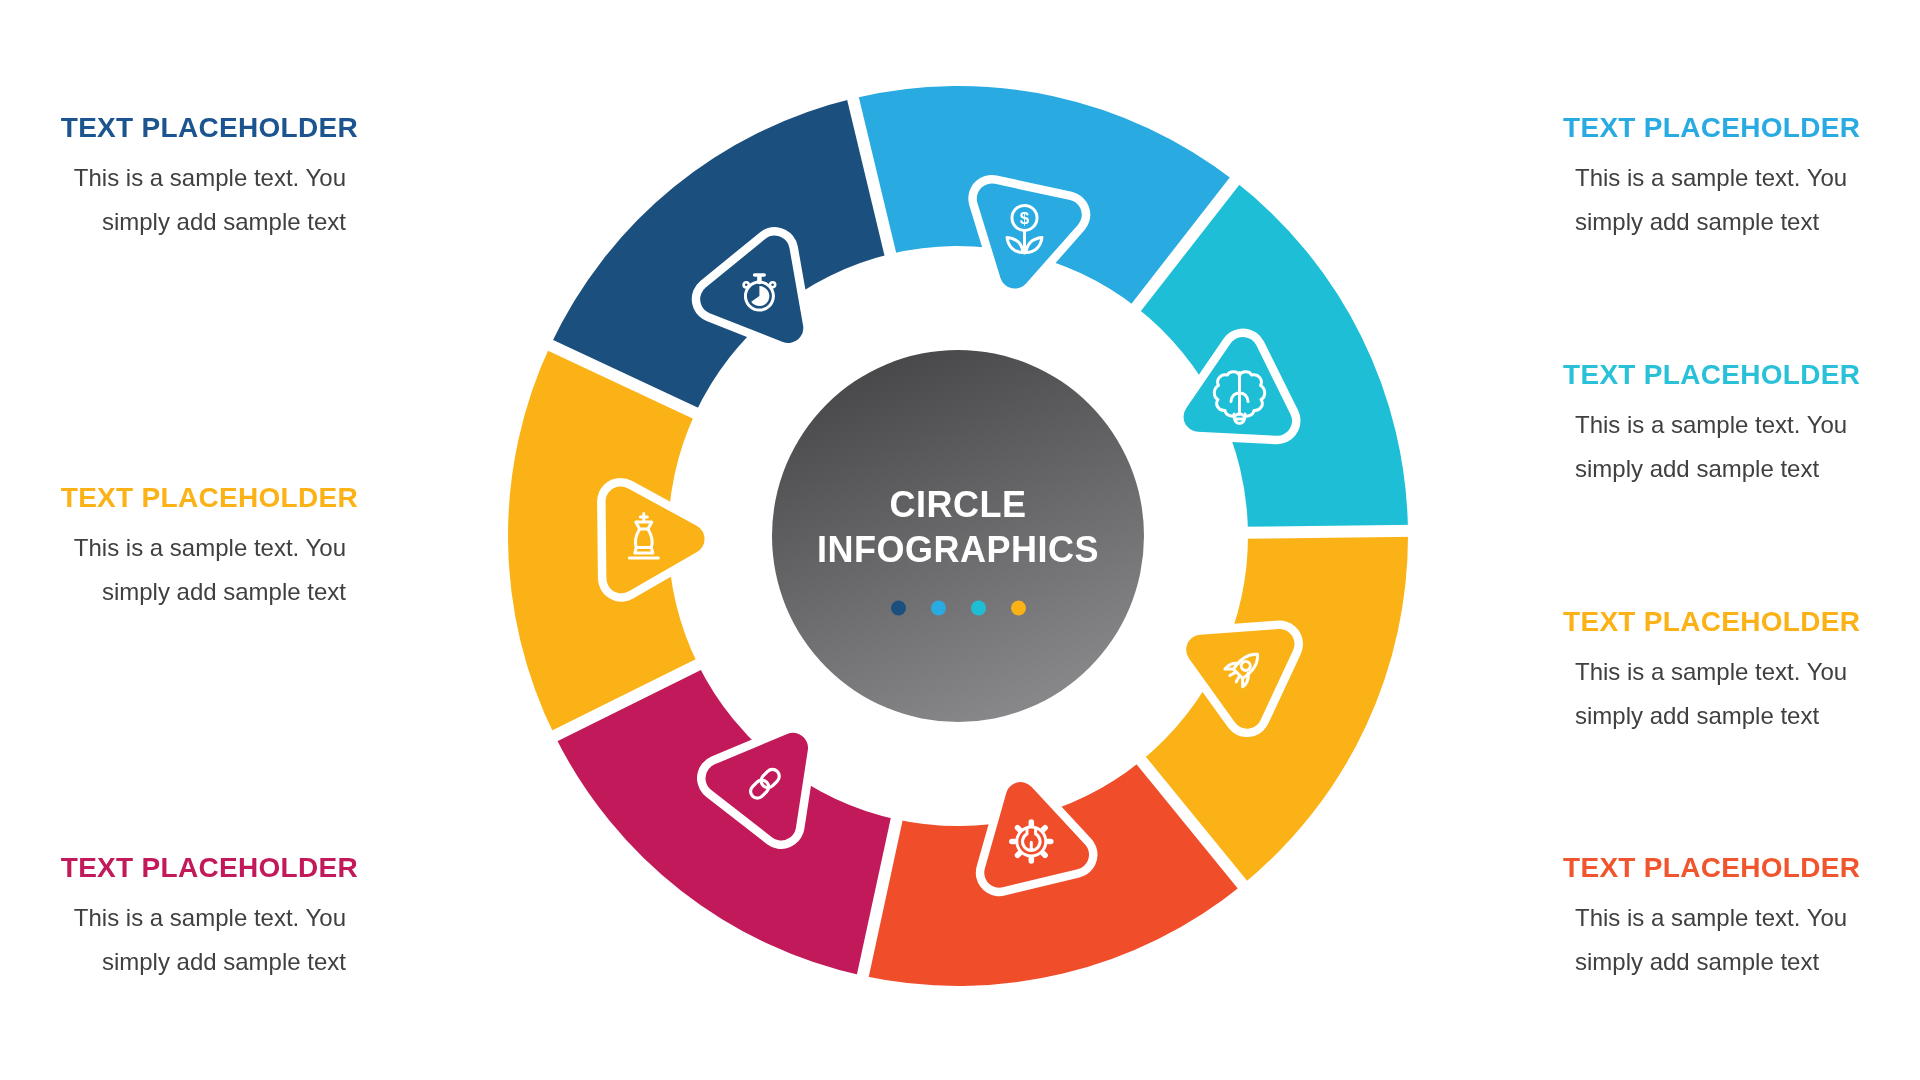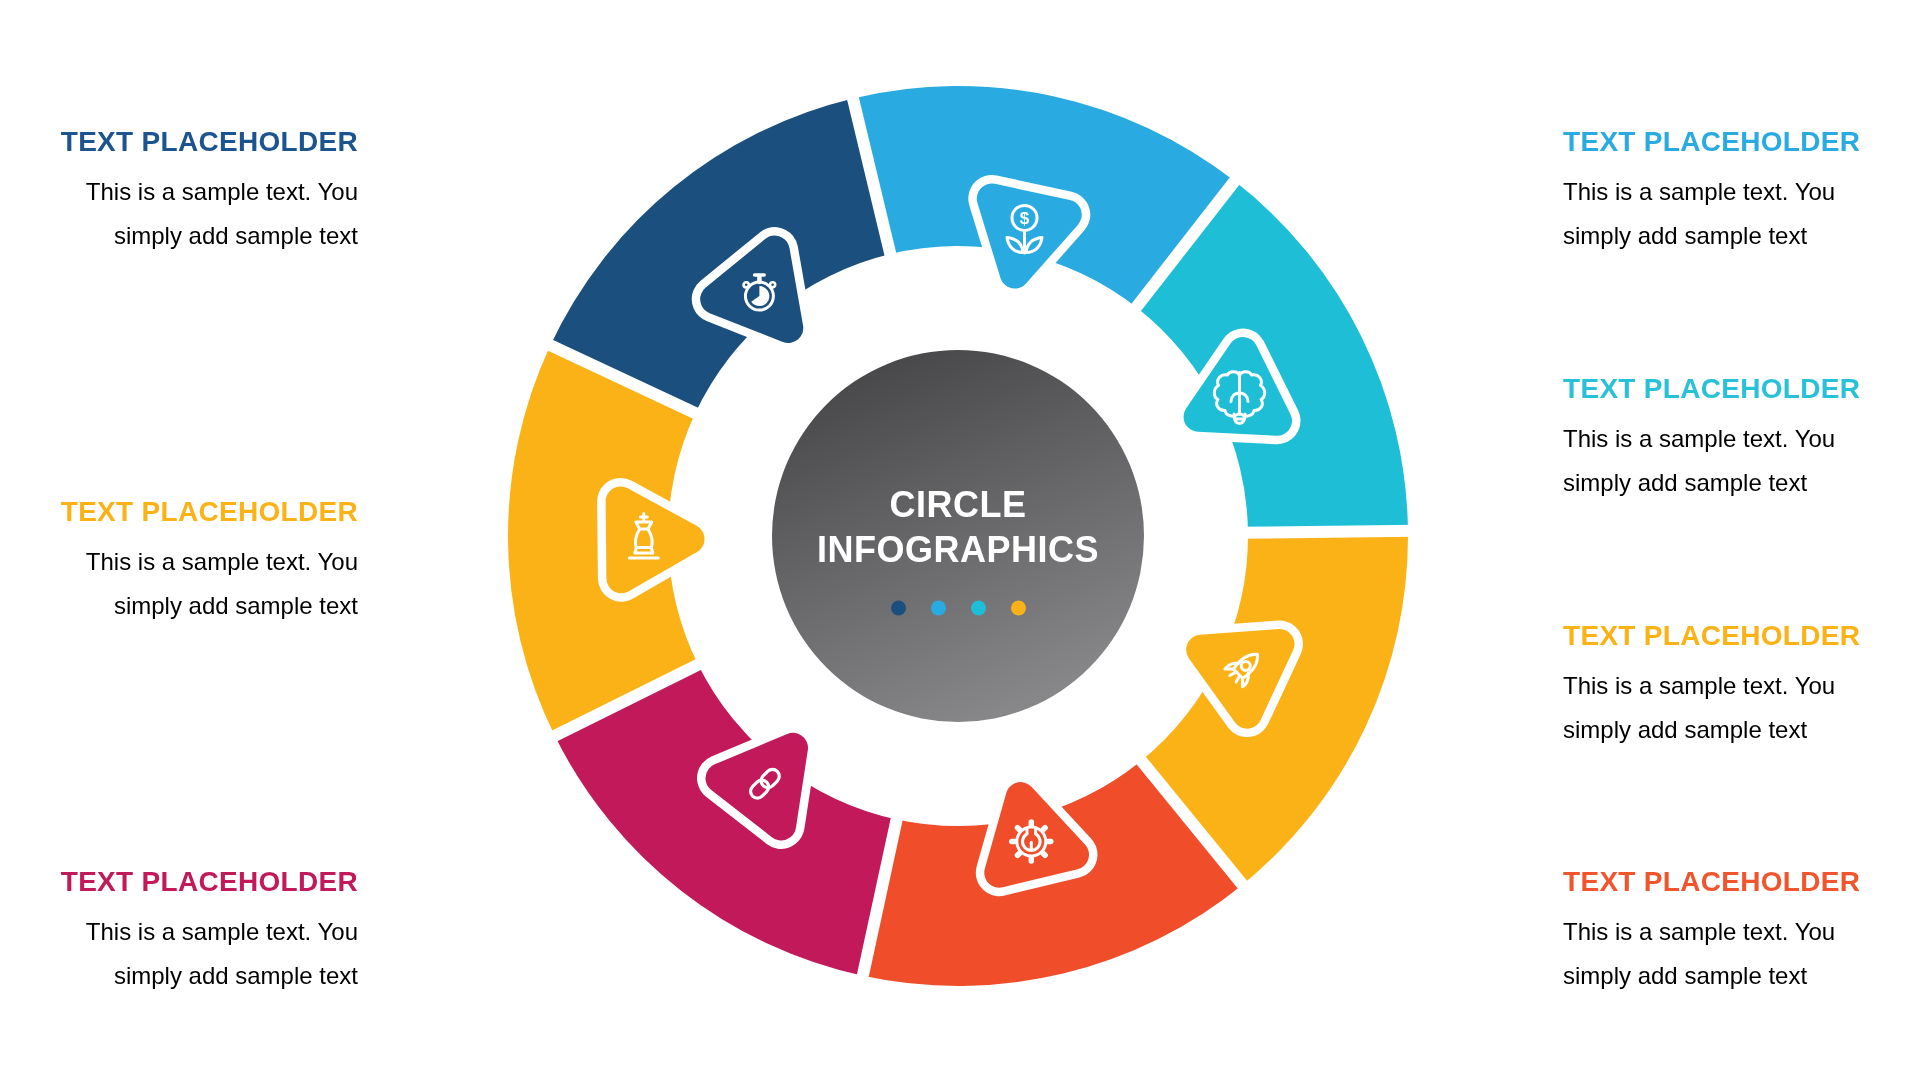--- a/index.html
+++ b/index.html
@@ -2,22 +2,22 @@
 <html><head>
 <meta charset="utf-8">
 <style>
   html,body{margin:0;padding:0;background:#fff;}
   .canvas{position:relative;width:1920px;height:1080px;background:#fff;overflow:hidden;
           font-family:"Liberation Sans",sans-serif;}
   .canvas svg{position:absolute;left:0;top:0;}
   .title{fill:#fff;font-weight:700;font-size:36px;letter-spacing:0.5px;
          font-family:"Liberation Sans",sans-serif;text-anchor:middle;}
   .tblock{position:absolute;width:300px;}
-  .tblock h3{margin:14px 0 12px 0;font-size:28px;line-height:32px;font-weight:700;letter-spacing:0.3px;}
-  .tblock p{margin:0;font-size:24px;line-height:44px;color:#000000;}
+  .tblock h3{margin:0 0 12px 0;font-size:28px;line-height:32px;font-weight:700;letter-spacing:0.3px;}
+  .tblock p{margin:12px;font-size:24px;line-height:44px;color:#404040;}
   .tleft{text-align:right;}
   .tright{text-align:left;}
   .l0{left:58px;top:112px;}
   .l1{left:58px;top:482px;}
   .l2{left:58px;top:852px;}
   .r0{left:1563px;top:112px;}
   .r1{left:1563px;top:359px;}
   .r2{left:1563px;top:606px;}
   .r3{left:1563px;top:852px;}
 </style>

